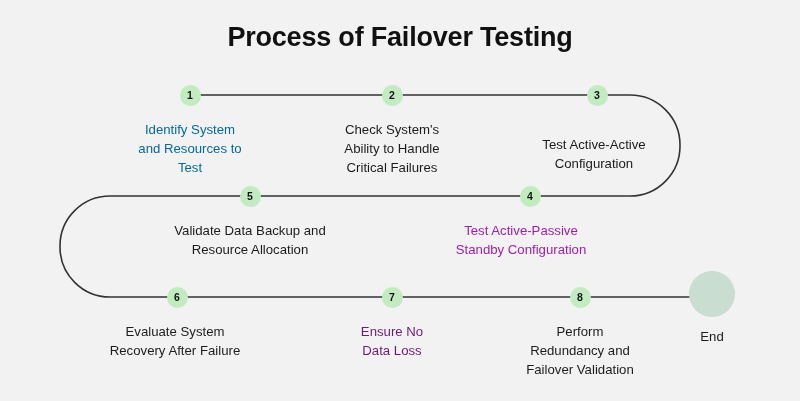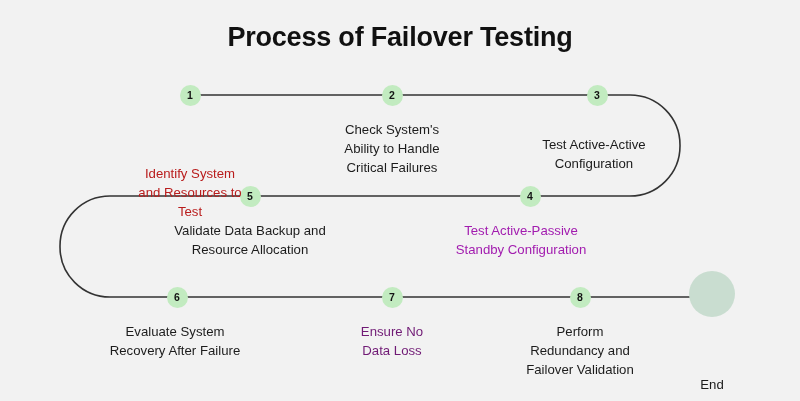--- a/index.html
+++ b/index.html
@@ -78,21 +78,20 @@
     height: 46px;
     border-radius: 50%;
     background: #c9ddd0;
   }
   #end-label {
     position: absolute;
     text-align: center;
     font-size: 13.2px;
     line-height: 19px;
     color: #1c1c1c;
-    margin-top: 48px;
   }
 </style>
 </head>
 <body style="background: rgb(242, 242, 242);">
 
 <div id="stage" style="background: rgb(242, 242, 242);">
 
   <div id="page-title">Process of Failover Testing</div>
 
   <svg id="flow-path" viewBox="0 0 800 401" width="800" height="401" aria-hidden="true">
@@ -103,21 +102,21 @@
       <div class="step-marker" style="left: 179.5px; top: 84.5px; background: rgb(194, 235, 192); color: rgb(20, 20, 20);">1</div>
       <div class="step-marker" style="left: 381.5px; top: 84.5px; background: rgb(194, 235, 192); color: rgb(20, 20, 20);">2</div>
       <div class="step-marker" style="left: 586.5px; top: 84.5px; background: rgb(194, 235, 192); color: rgb(20, 20, 20);">3</div>
       <div class="step-marker" style="left: 519.5px; top: 185.5px; background: rgb(194, 235, 192); color: rgb(20, 20, 20);">4</div>
       <div class="step-marker" style="left: 239.5px; top: 185.5px; background: rgb(194, 235, 192); color: rgb(20, 20, 20);">5</div>
       <div class="step-marker" style="left: 166.5px; top: 286.5px; background: rgb(194, 235, 192); color: rgb(20, 20, 20);">6</div>
       <div class="step-marker" style="left: 381.5px; top: 286.5px; background: rgb(194, 235, 192); color: rgb(20, 20, 20);">7</div>
       <div class="step-marker" style="left: 569.5px; top: 286.5px; background: rgb(194, 235, 192); color: rgb(20, 20, 20);">8</div>
     </div>
   <div id="labels-layer">
-      <div class="step-label" style="width: 180px; left: 100px; top: 120px; color: #b91c1c; margin-top: 44px;">Identify System
+      <div class="step-label" style="width: 180px; left: 100px; top: 120px; color: #0369a1;">Identify System
 and Resources to
 Test</div>
       <div class="step-label" style="width: 180px; left: 302px; top: 120px; color: rgb(28, 28, 28);">Check System's
 Ability to Handle
 Critical Failures</div>
       <div class="step-label" style="width: 190px; left: 499px; top: 120px; color: rgb(28, 28, 28); margin-top: 15px;">Test Active-Active
 Configuration</div>
       <div class="step-label" style="width: 220px; left: 411px; top: 221px; color: #a21caf;">Test Active-Passive
 Standby Configuration</div>
       <div class="step-label" style="width: 250px; left: 125px; top: 221px; color: rgb(28, 28, 28);">Validate Data Backup and

